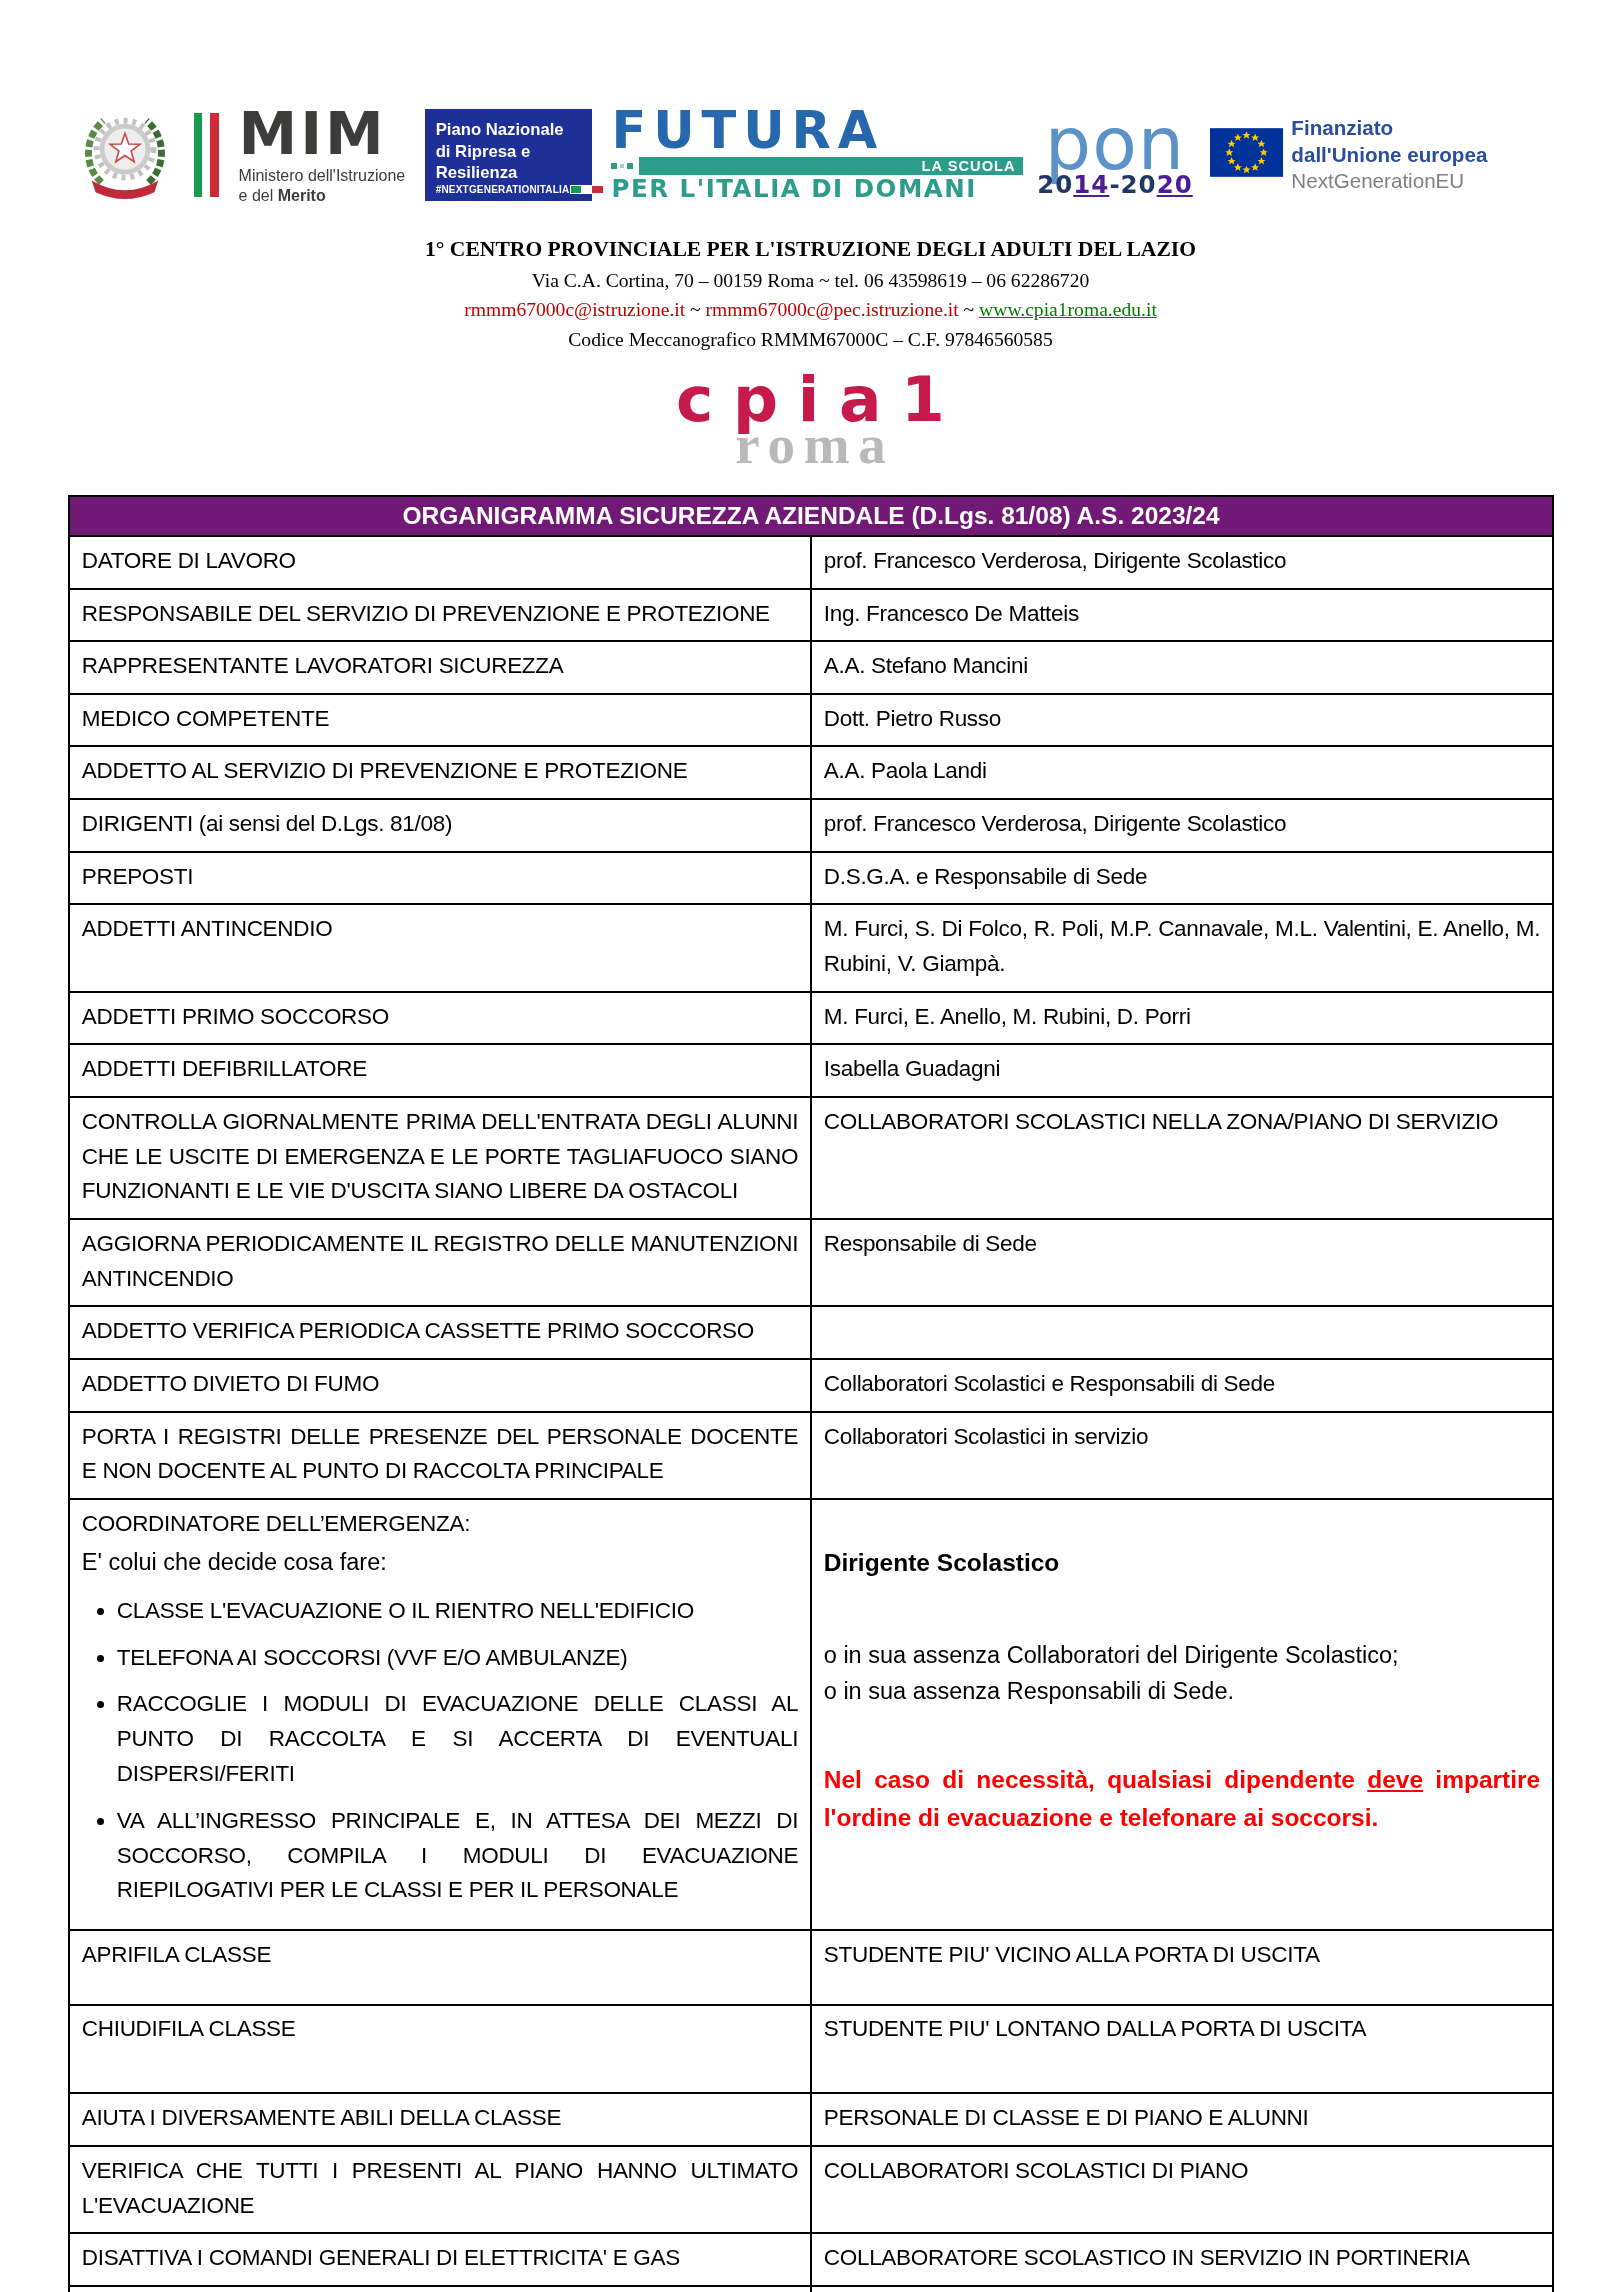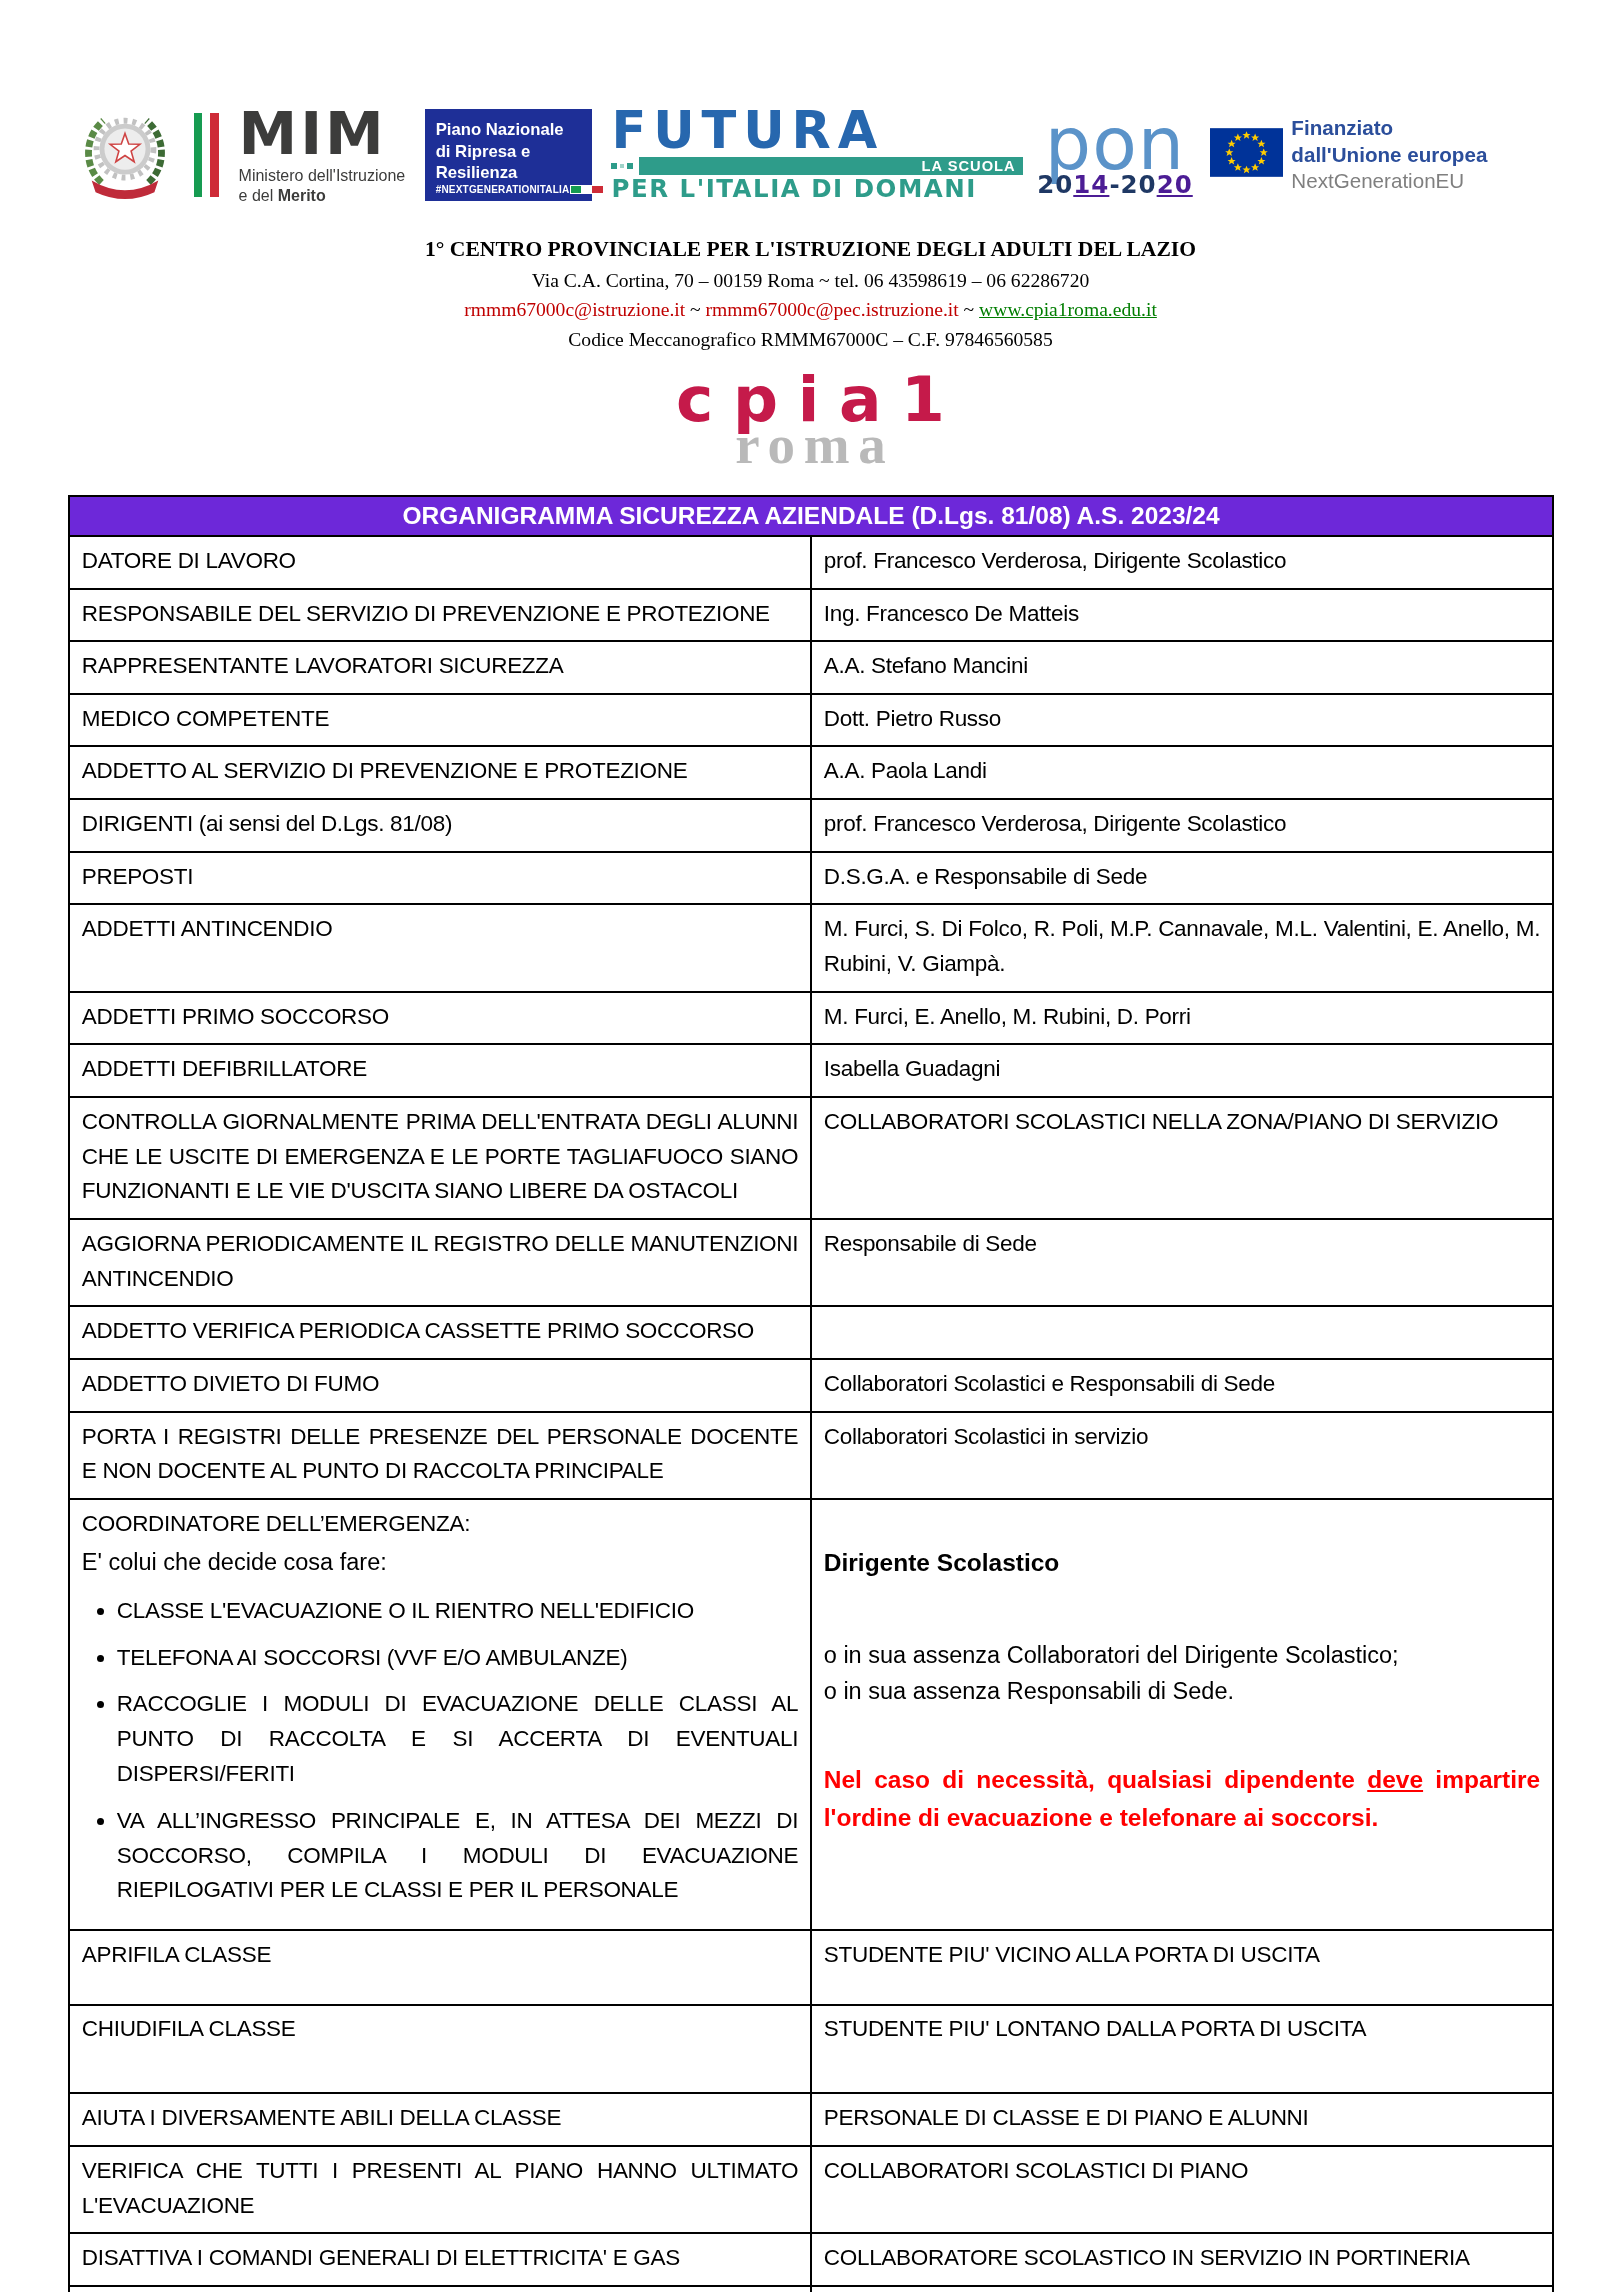--- a/index.html
+++ b/index.html
@@ -49,21 +49,21 @@
   .sh-site{color:#007d00;text-decoration:underline;}
   .sh-sep{color:#000;margin:0 4.9px;}
 
   
   .cpia-logo{text-align:center;margin-top:13.7px;font-family:"DejaVu Sans",sans-serif;line-height:1;}
   .cpia-top{font-size:63px;font-weight:bold;color:#c51a4a;letter-spacing:19.6px;text-indent:19.6px;}
   .cpia-bottom{font-size:55px;font-weight:bold;color:#b9b9b9;letter-spacing:8.8px;margin-top:-13.7px;text-indent:8.8px;font-family:Liberation Serif, serif;}
 
   
   table.org{width:1486px;margin:23.5px 0 0 68px;border-collapse:collapse;border:2.9px solid #000;table-layout:fixed;}
-  table.org th{background:#6d28d9;color:#fff;font-size:24.5px;font-weight:bold;text-align:center;padding:4.9px 3.9px;border:2px solid #000;}
+  table.org th{background:#701a75;color:#fff;font-size:24.5px;font-weight:bold;text-align:center;padding:4.9px 3.9px;border:2px solid #000;}
   table.org td{border:2px solid #000;padding:6.9px 11.8px 8.8px;vertical-align:top;font-size:22.5px;line-height:1.55;letter-spacing:-0.3px;text-align:justify;}
   td.c1{width:50.5%;}
   tr.tall-1 td{height:57px;}
   tr.tall-2 td{height:71px;}
   
   .coord-title{margin:0;}
   .coord-sub{margin:2px 0 0;font-size:23.5px;letter-spacing:0;}
   .coord-list{margin:13.7px 0 3.9px;padding-left:35px;}
   .coord-list li{margin-bottom:11.8px;text-align:justify;}
   .coord-right .lead{margin:37px 0 0;font-weight:bold;font-size:24.5px;letter-spacing:0;}

